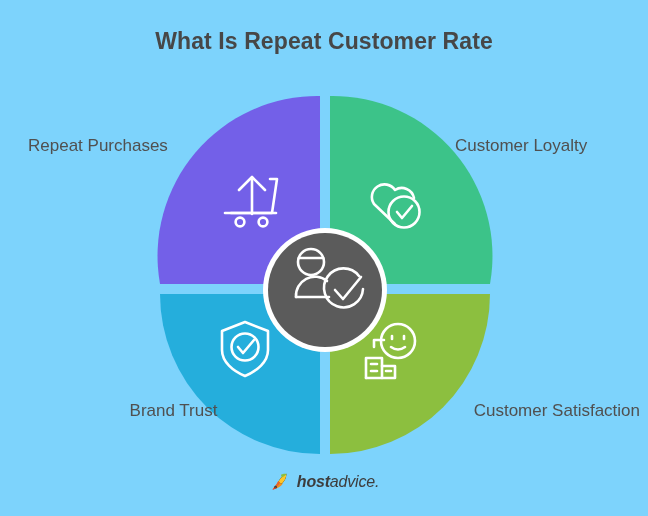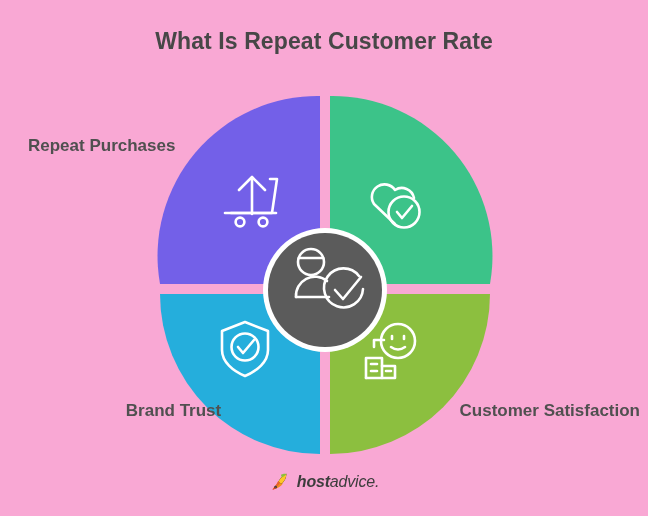--- a/index.html
+++ b/index.html
@@ -14,21 +14,21 @@
     overflow: hidden;
     font-family: "Liberation Sans", sans-serif;
     position: relative;
   }
 
   #infographic {
     position: absolute;
     left: 0; top: 0;
     width: 648px;
     height: 516px;
-    background: #f9a8d4;
+    background: #7dd3fc;
   }
 
   
   .page-title {
     position: absolute;
     left: 0;
     top: 26px;
     width: 648px;
     text-align: center;
     font-size: 23px;
@@ -38,21 +38,20 @@
     line-height: 30px;
   }
 
   
   .diagram {
     position: absolute;
     left: 0;
     top: 0;
     width: 648px;
     height: 452px;
-    font-weight: bold;
   }
   .diagram-svg {
     position: absolute;
     left: 0;
     top: 0;
     width: 648px;
     height: 516px;
     display: block;
   }
 
@@ -209,20 +208,21 @@
           <line x1="296" y1="297" x2="329" y2="297"></line>
           <path d="M 359 276
                    A 19.5 19.5 0 1 0 363 289"></path>
           <polyline points="335,290 343,299 361,277"></polyline>
         </g>
       </g>
     </svg>
 
     <div class="quad-label label-tl">Repeat Purchases</div>
 
+    <div class="quad-label label-tr">Customer Loyalty</div>
 
     <div class="quad-label label-bl">Brand Trust</div>
 
     <div class="quad-label label-br">Customer Satisfaction</div>
   </div>
 
   <div class="footer-logo">
     <svg class="logo-mark" viewBox="0 0 24 24" xmlns="http://www.w3.org/2000/svg">
       <path d="M4 19 C7 17 9 14 11 11 L15 14 C13 17 9 19 5 20 Z" fill="#F0901E"></path>
       <path d="M10 12 C12 8 15 5 19 3 C19 7 17 11 14 14 Z" fill="#FFC societ"></path>

